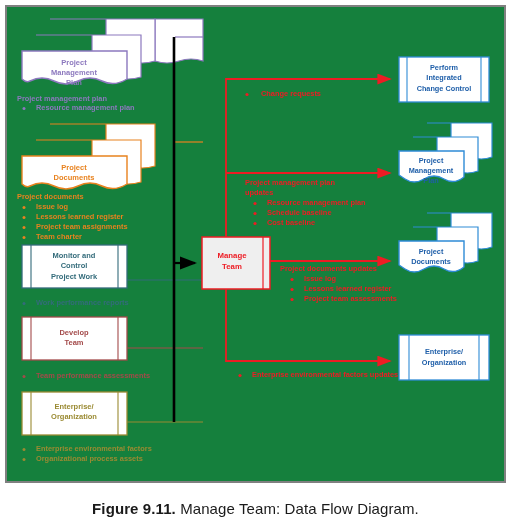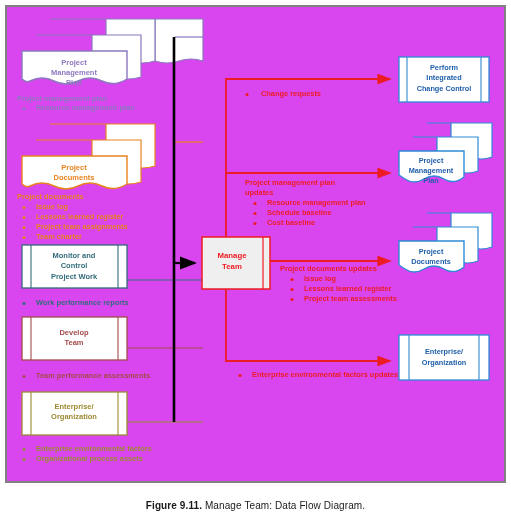--- a/index.html
+++ b/index.html
@@ -22,34 +22,34 @@
     height: 522px;
   }
   #diagram-frame {
     position: absolute;
     left: 5px;
     top: 5px;
     width: 501px;
     height: 478px;
     box-sizing: border-box;
     border: 2px solid #808080;
-    background: #d946ef;
+    background: #15803d;
   }
   #diagram-svg {
     position: absolute;
     left: 0;
     top: 0;
   }
   #figure-caption {
     position: absolute;
     left: 0;
     top: 500px;
     width: 511px;
     text-align: center;
-    font-size: 10px;
+    font-size: 15px;
     color: #1a1a1a;
     font-family: "Liberation Sans", sans-serif;
     letter-spacing: 0.1px;
   }
   #figure-caption .cap-num {
     font-weight: bold;
   }
   .dz-label {
     font-family: "Liberation Sans", sans-serif;
     font-weight: bold;

